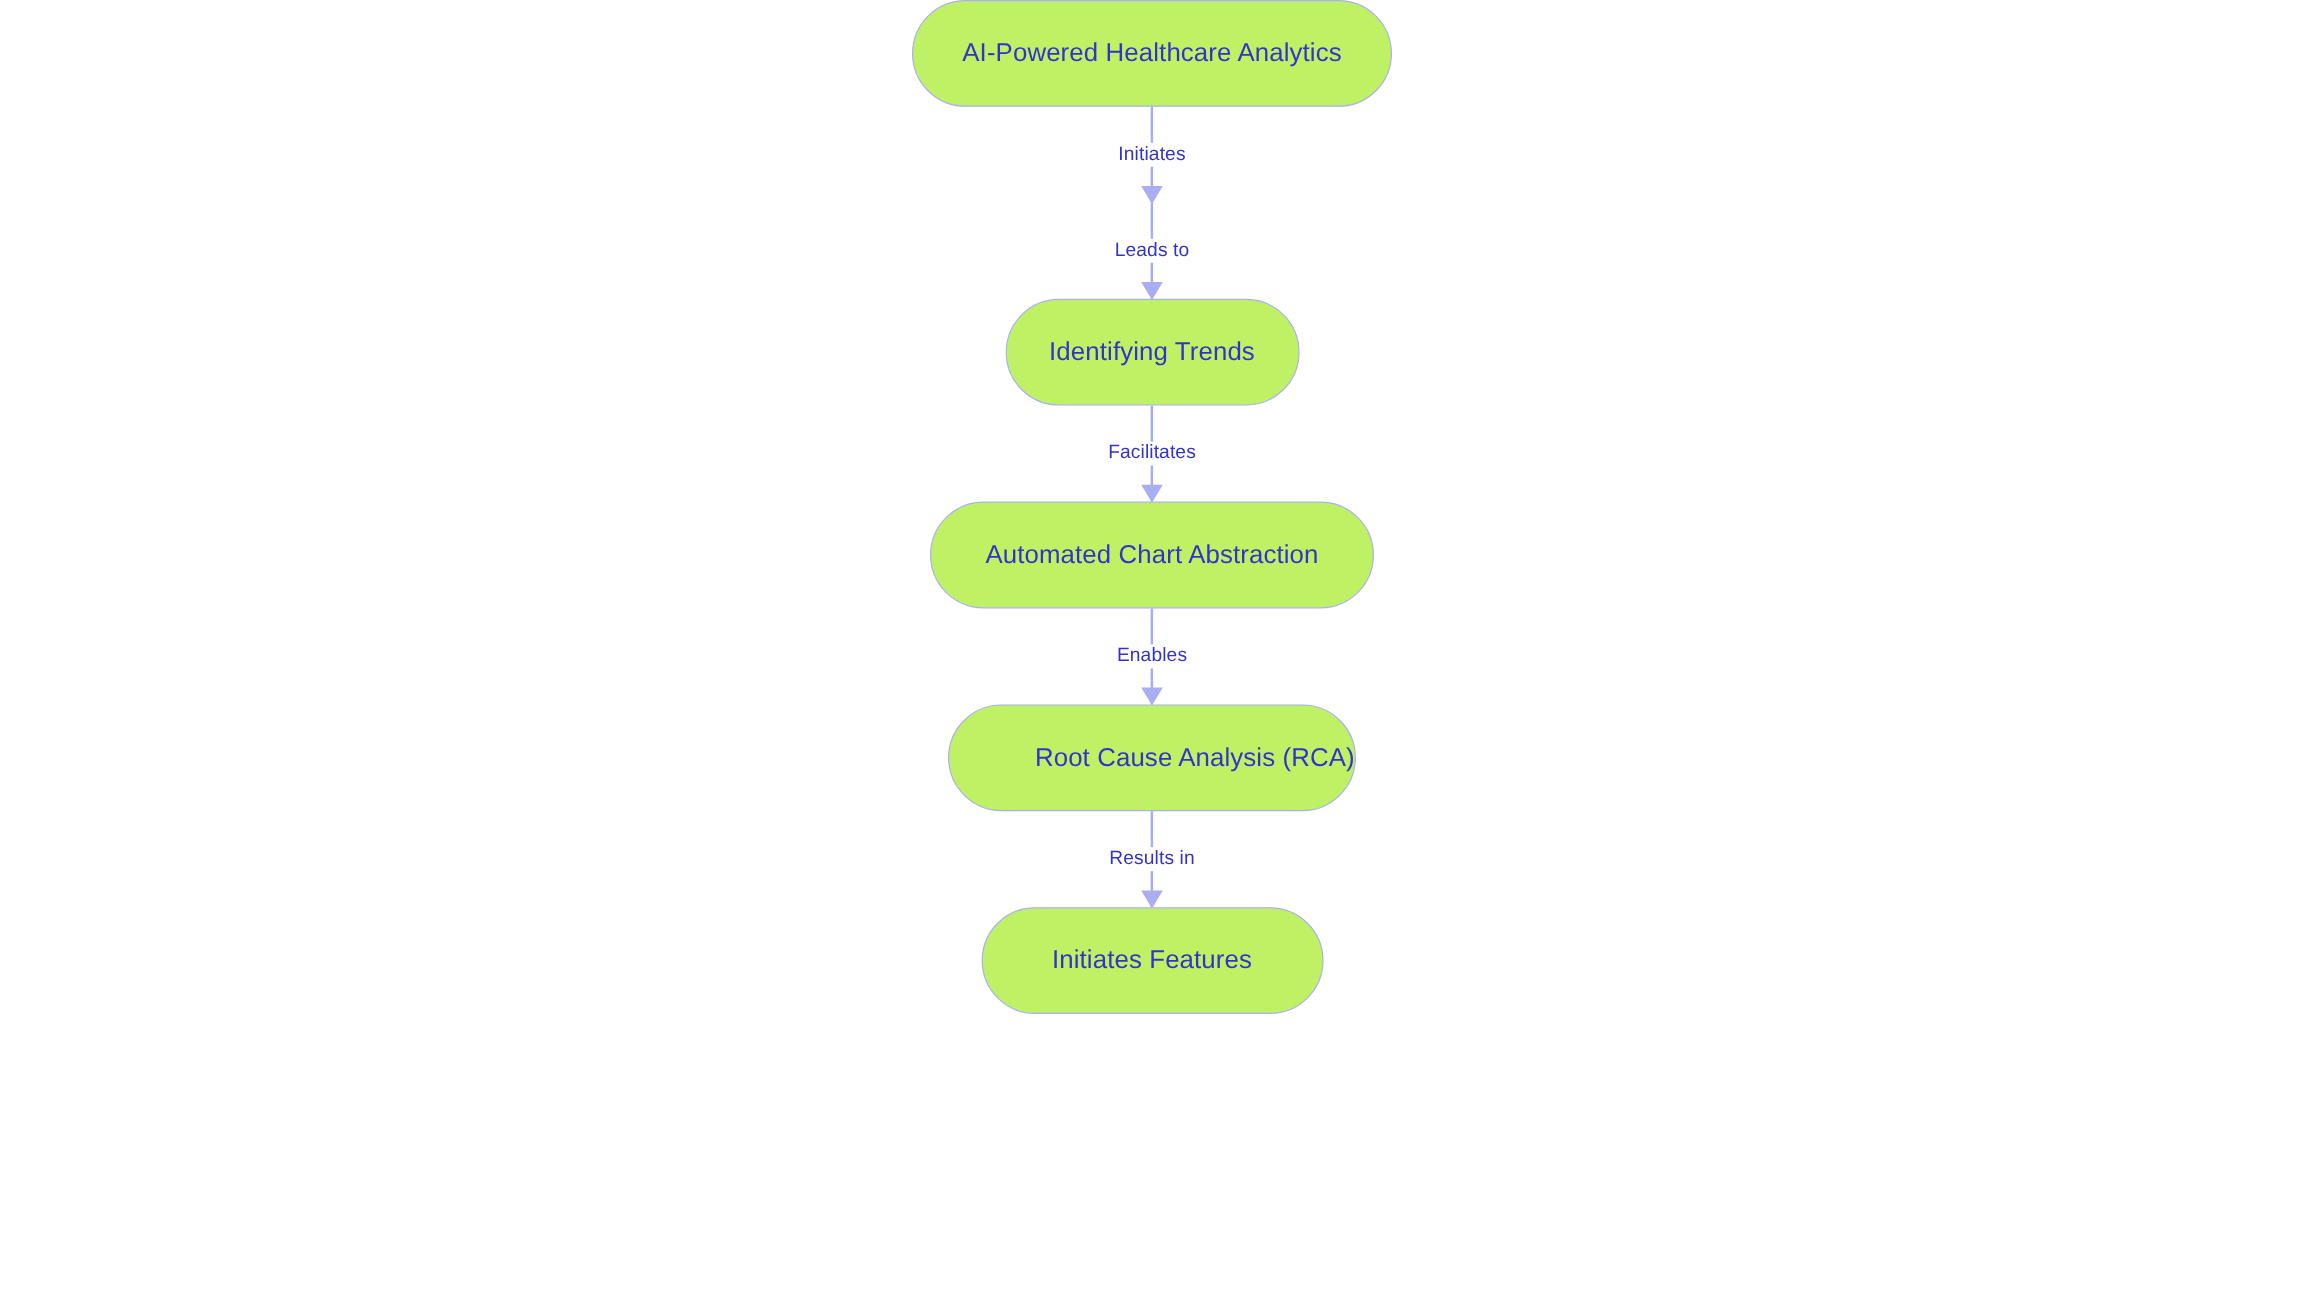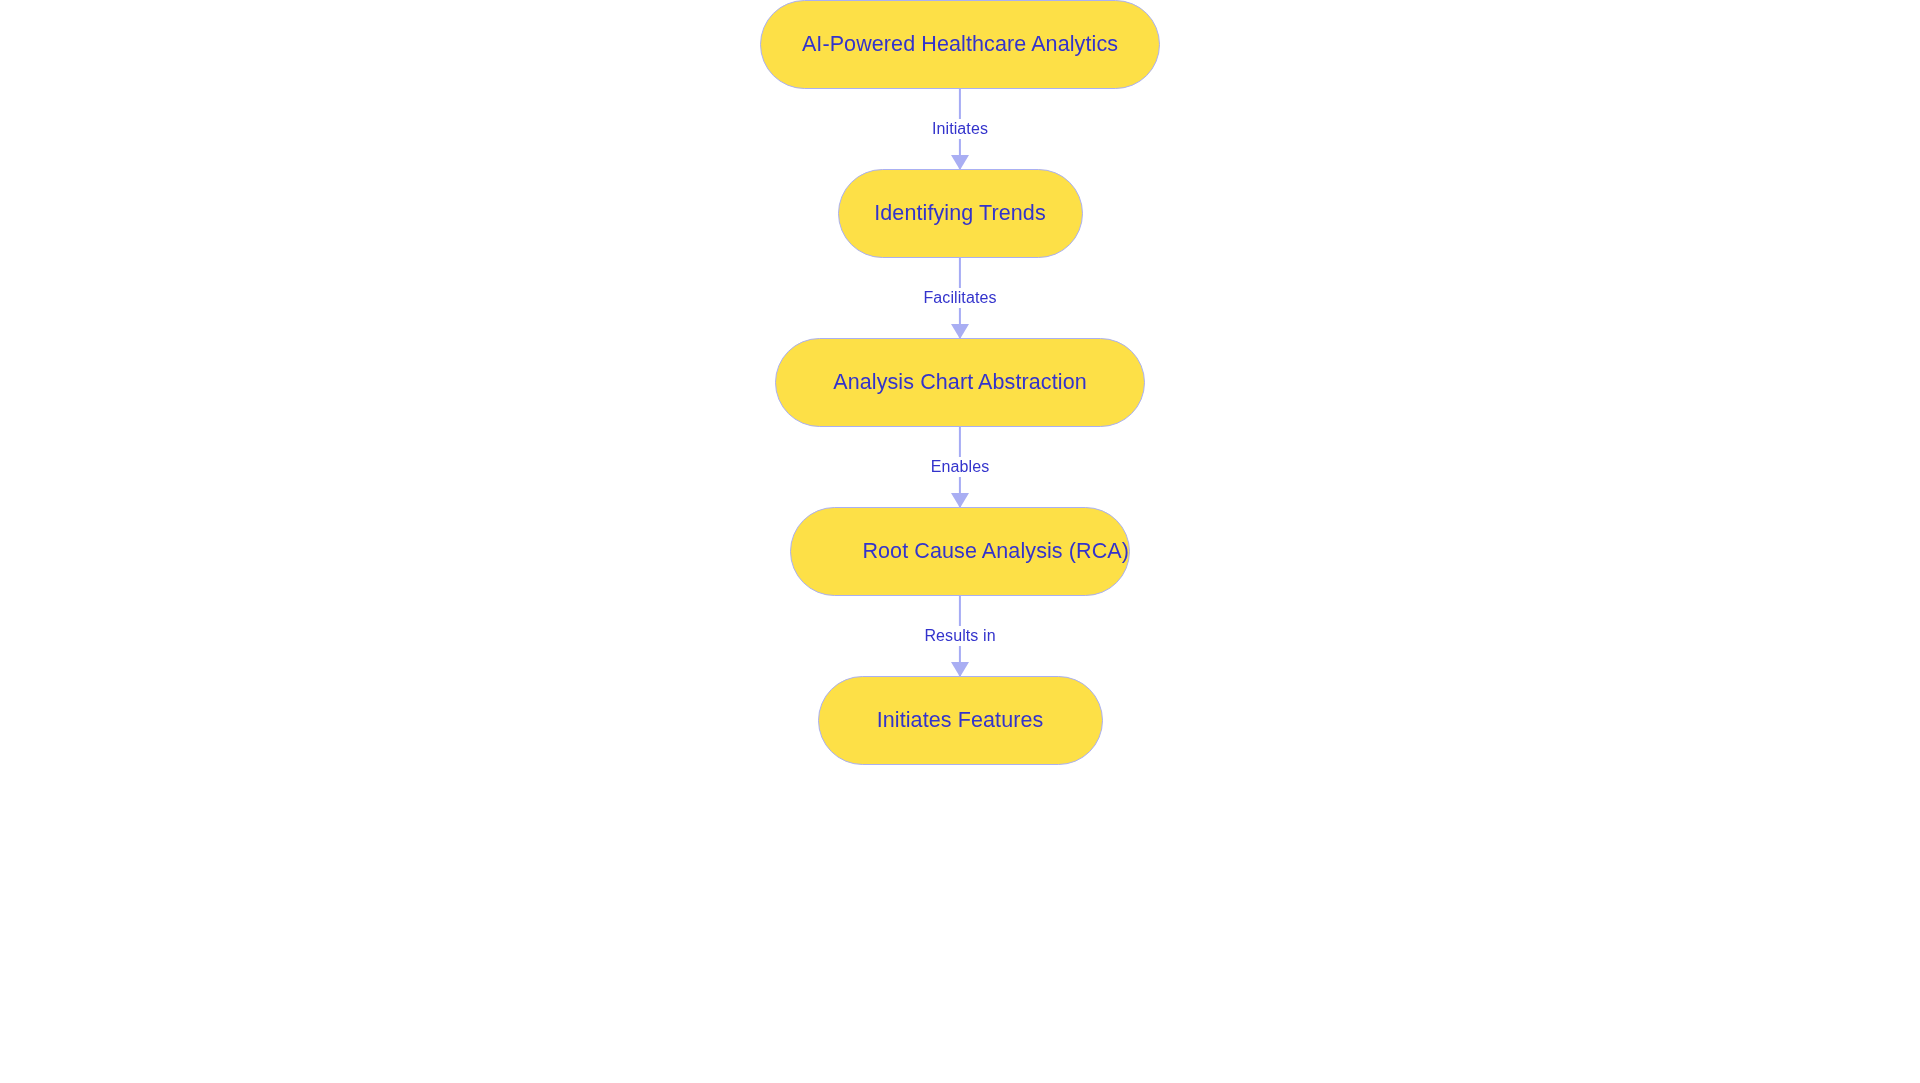--- a/index.html
+++ b/index.html
@@ -33,21 +33,21 @@
     align-items: center;
   }
 
   
   .node {
     position: relative;
     box-sizing: border-box;
     display: flex;
     align-items: center;
     justify-content: center;
-    background: #fde047;
+    background: #bef264;
     border: 1.5px solid #aab0f2;
     border-radius: 999px;
     color: #3333cc;
     font-size: 21.5px;
     font-weight: 400;
     letter-spacing: 0.1px;
     white-space: nowrap;
     z-index: 2;
   }
   .node-label {
@@ -120,32 +120,36 @@
     <div class="node n-w1">
       <span class="node-label">AI-Powered Healthcare Analytics</span>
     </div>
 
     <div class="edge">
       <span class="edge-label">Initiates</span>
       <span class="edge-arrow"></span>
     </div>
 
 
+    <div class="edge">
+      <span class="edge-label">Leads to</span>
+      <span class="edge-arrow"></span>
+    </div>
 
     <div class="node n-w3">
       <span class="node-label">Identifying Trends</span>
     </div>
 
     <div class="edge">
       <span class="edge-label">Facilitates</span>
       <span class="edge-arrow"></span>
     </div>
 
     <div class="node n-w4">
-      <span class="node-label">Analysis Chart Abstraction</span>
+      <span class="node-label">Automated Chart Abstraction</span>
     </div>
 
     <div class="edge">
       <span class="edge-label">Enables</span>
       <span class="edge-arrow"></span>
     </div>
 
     <div class="node n-w5">
       <span class="node-label">Root Cause Analysis (RCA)</span>
     </div>

